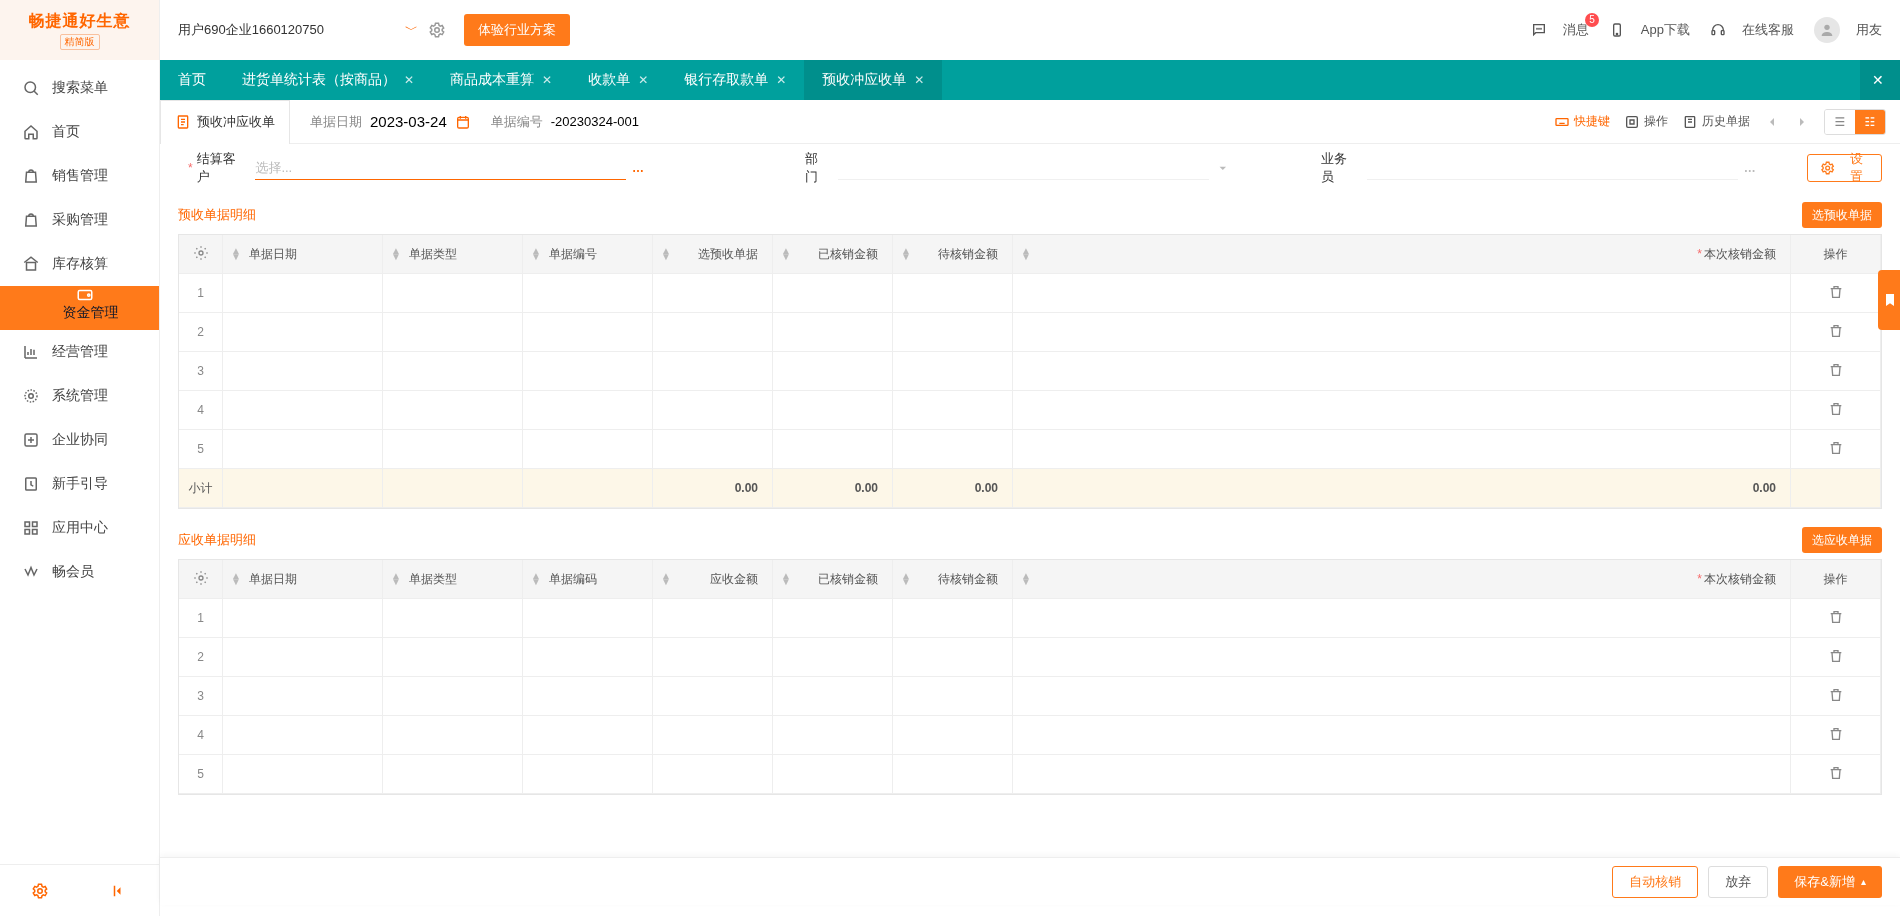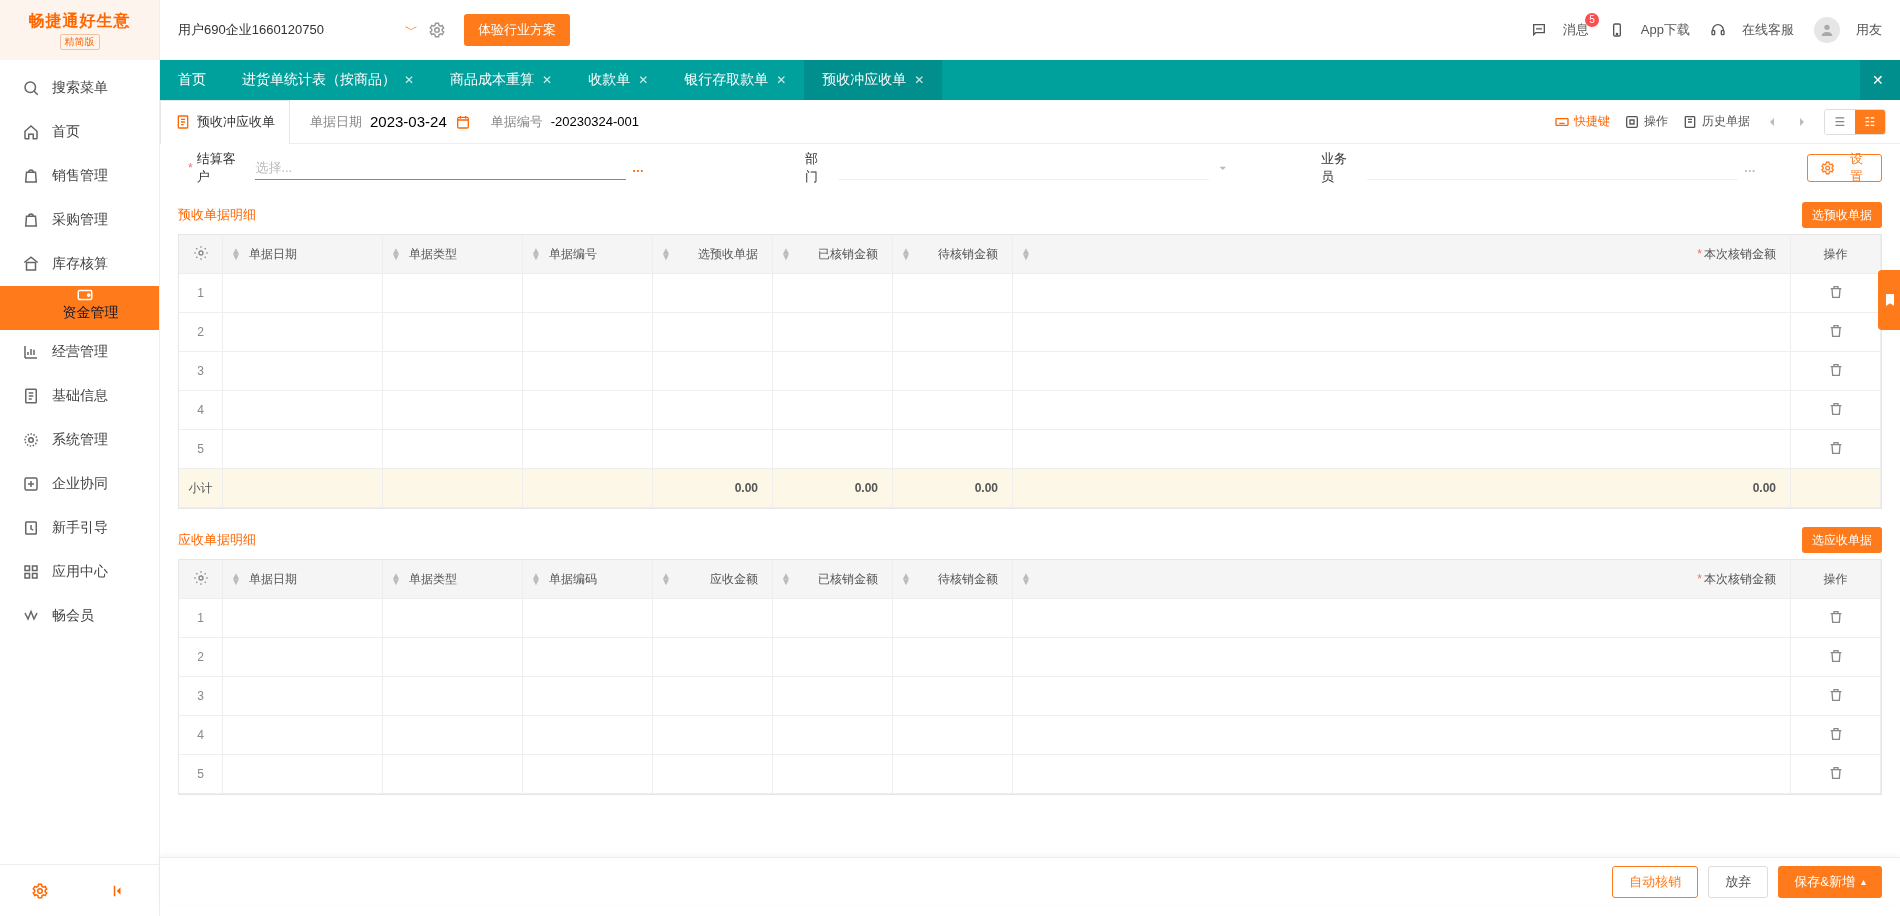--- a/index.html
+++ b/index.html
@@ -209,29 +209,20 @@
         <span>资金管理</span>
       </div>
       <div class="menu-item">
         <span class="mi-icon">
           <svg viewBox="0 0 24 24" fill="none" stroke="currentColor" stroke-width="2">
             <path d="M4 20V4M4 20h16"></path>
             <path d="M8 16v-4M12 16V8M16 16v-7"></path>
           </svg>
         </span>
         <span>经营管理</span>
-      </div>
-      <div class="menu-item">
-        <span class="mi-icon">
-          <svg viewBox="0 0 24 24" fill="none" stroke="currentColor" stroke-width="2">
-            <rect x="5" y="3" width="14" height="18" rx="1"></rect>
-            <path d="M9 8h6M9 12h6M9 16h4"></path>
-          </svg>
-        </span>
-        <span>基础信息</span>
       </div>
       <div class="menu-item">
         <span class="mi-icon">
           <svg viewBox="0 0 24 24" fill="none" stroke="currentColor" stroke-width="2">
             <circle cx="12" cy="12" r="8" stroke-dasharray="2 2"></circle>
             <circle cx="12" cy="12" r="3"></circle>
           </svg>
         </span>
         <span>系统管理</span>
       </div>

